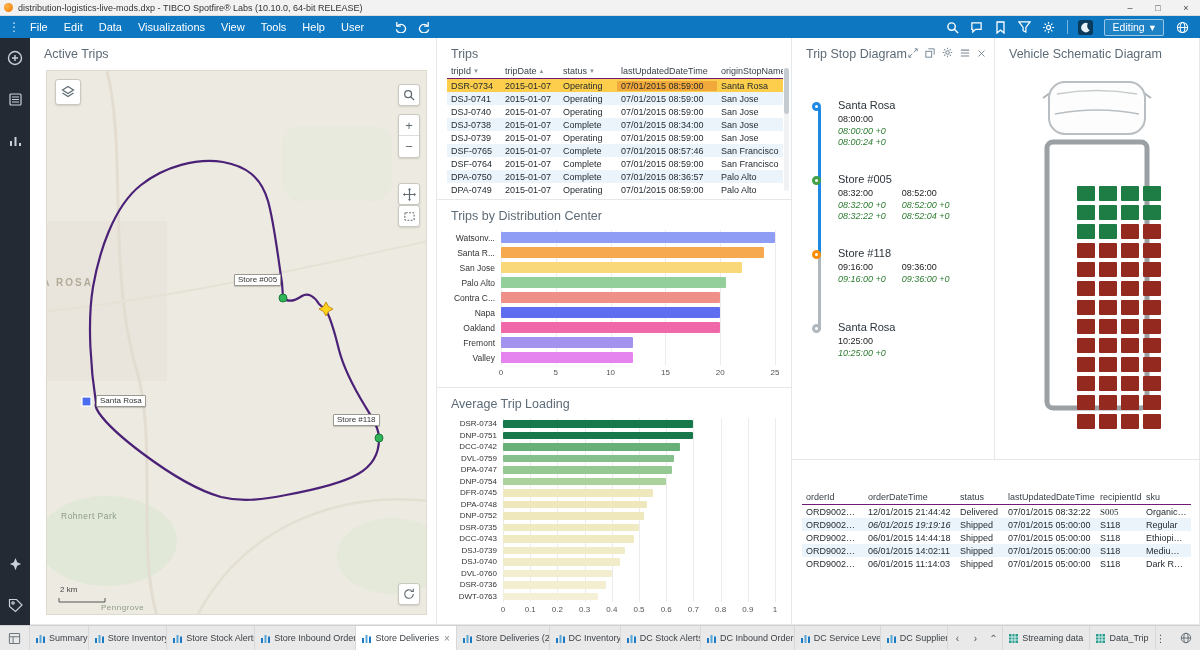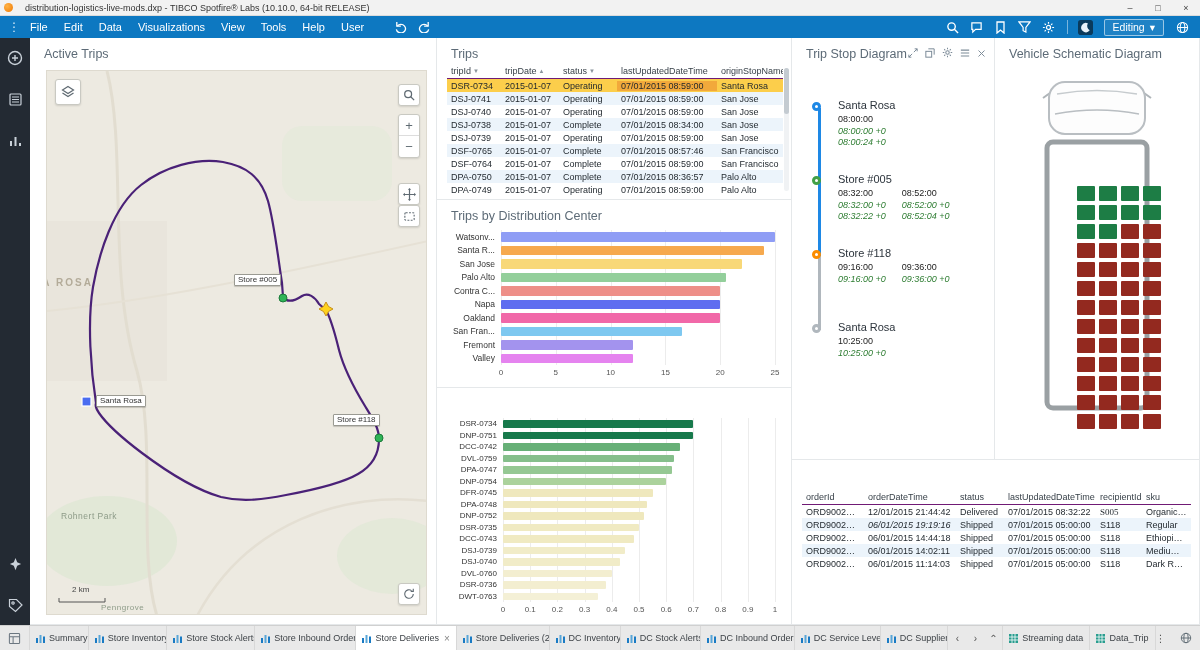--- a/index.html
+++ b/index.html
@@ -1,20 +1,20 @@
 <!DOCTYPE html>
 <html><head>
 <meta charset="utf-8">
 <style>
 *{margin:0;padding:0;box-sizing:border-box}
 html,body{width:1200px;height:650px}
 body{font-family:"Liberation Sans",sans-serif;background:#fff;position:relative;overflow:hidden;font-size:11px;color:#222}
 
 
-.titlebar{height:16px;background:#f2f2f2;border-bottom:1px solid #dcdcdc;display:flex;align-items:center;gap:12px;padding-left:4px}
+.titlebar{height:16px;background:#f2f2f2;border-bottom:1px solid #dcdcdc;display:flex;align-items:center;gap:5px;padding-left:4px}
 .app-ico{width:9px;height:9px;border-radius:50%;background:radial-gradient(circle at 35% 35%,#ffb347,#f07800);flex:0 0 auto}
 .titlebar .t{font-size:9px;color:#333;flex:1;white-space:nowrap;overflow:hidden}
 .wbtns{display:flex;height:16px}
 .wbtn{width:28px;display:flex;align-items:center;justify-content:center;font-size:9px;color:#444}
 
 
 .menubar{height:22px;background:#0d78c1;display:flex;align-items:center;color:#fff;padding:0 6px}
 .mkebab{width:16px;text-align:center;font-size:12px;color:#d8ecf9}
 #menu-items{display:flex}
 .menu-item{padding:3px 8px;font-size:11px;border-radius:2px;white-space:nowrap}
@@ -43,21 +43,21 @@
 
 
 .mapbox{position:absolute;left:16px;top:32px;width:381px;height:545px;background:#edeae1;border:1px solid #dedacf;overflow:hidden}
 .map-chip{position:absolute;background:#fff;border:1px solid #9a9a92;font-size:8px;line-height:10px;height:12px;padding:0 3px;color:#333;border-radius:1px;box-shadow:0 1px 1px rgba(0,0,0,.18);white-space:nowrap}
 .map-place{position:absolute;color:#b3ab99;font-size:10px;letter-spacing:2px;font-weight:bold;white-space:nowrap}
 .map-place.small{font-size:8.5px;letter-spacing:.5px;font-weight:normal;color:#8d9b88}
 .map-btn{position:absolute;width:22px;height:22px;background:#fff;border:1px solid #c9c9c2;border-radius:3px;display:flex;align-items:center;justify-content:center;color:#5f6a72;box-shadow:0 1px 2px rgba(0,0,0,.12);font-size:13px}
 .map-btn.tall{height:44px;flex-direction:column;padding:0}
 .zbtn{height:22px;width:100%;display:flex;align-items:center;justify-content:center}
 .zbtn:first-child{border-bottom:1px solid #ddd}
-.scale-label{position:absolute;left:25px;top:514px;font-size:8px;color:#444}
+.scale-label{position:absolute;left:13px;top:514px;font-size:8px;color:#444}
 
 
 .tblwrap{position:absolute;left:10px;right:8px}
 .thead{display:flex;height:15px;align-items:center;border-bottom:1px solid #701a75;color:#39424a;font-size:9px}
 .hcell{display:flex;align-items:center;gap:2px;padding:0 4px;overflow:hidden;white-space:nowrap}
 .sort{font-size:6px;color:#8a949c}
 .trow{display:flex;height:13px;align-items:center;font-size:9px;color:#1f262c}
 .trow.alt{background:#ecf4fb}
 .trow.sel{background:#fcce4b}
 .trow .cell{padding:0 4px;white-space:nowrap;overflow:hidden;text-overflow:ellipsis}
@@ -417,26 +417,20 @@
               <div class="hc-bar" style="width: 80%; background: rgb(95, 109, 240);"></div>
             </div>
           </div>
           <div class="hc-row">
             <div class="hc-label" style="width: 56px;">Oakland</div>
             <div class="hc-track">
               <div class="hc-bar" style="width: 80%; background: rgb(241, 104, 168);"></div>
             </div>
           </div>
           <div class="hc-row">
-            <div class="hc-label" style="width: 56px;">San Fran...</div>
-            <div class="hc-track">
-              <div class="hc-bar" style="width: 66%; background: rgb(126, 200, 240);"></div>
-            </div>
-          </div>
-          <div class="hc-row">
             <div class="hc-label" style="width: 56px;">Fremont</div>
             <div class="hc-track">
               <div class="hc-bar" style="width: 48%; background: rgb(163, 147, 238);"></div>
             </div>
           </div>
           <div class="hc-row">
             <div class="hc-label" style="width: 56px;">Valley</div>
             <div class="hc-track">
               <div class="hc-bar" style="width: 48%; background: rgb(229, 131, 239);"></div>
             </div>
@@ -447,20 +441,21 @@
           <span class="hc-tick" style="left: 20%;">5</span>
           <span class="hc-tick" style="left: 40%;">10</span>
           <span class="hc-tick" style="left: 60%;">15</span>
           <span class="hc-tick" style="left: 80%;">20</span>
           <span class="hc-tick" style="left: 100%;">25</span>
         </div>
       </div>
   </div>
 
   <div class="panel" id="p-load">
+    <div class="ptitle">Average Trip Loading</div>
     <div class="hchart" id="load-chart">
         <div class="hc-grid" style="left: 58px;">
           <div class="hc-gridline" style="left: 0%;"></div>
           <div class="hc-gridline" style="left: 10%;"></div>
           <div class="hc-gridline" style="left: 20%;"></div>
           <div class="hc-gridline" style="left: 30%;"></div>
           <div class="hc-gridline" style="left: 40%;"></div>
           <div class="hc-gridline" style="left: 50%;"></div>
           <div class="hc-gridline" style="left: 60%;"></div>
           <div class="hc-gridline" style="left: 70%;"></div>

